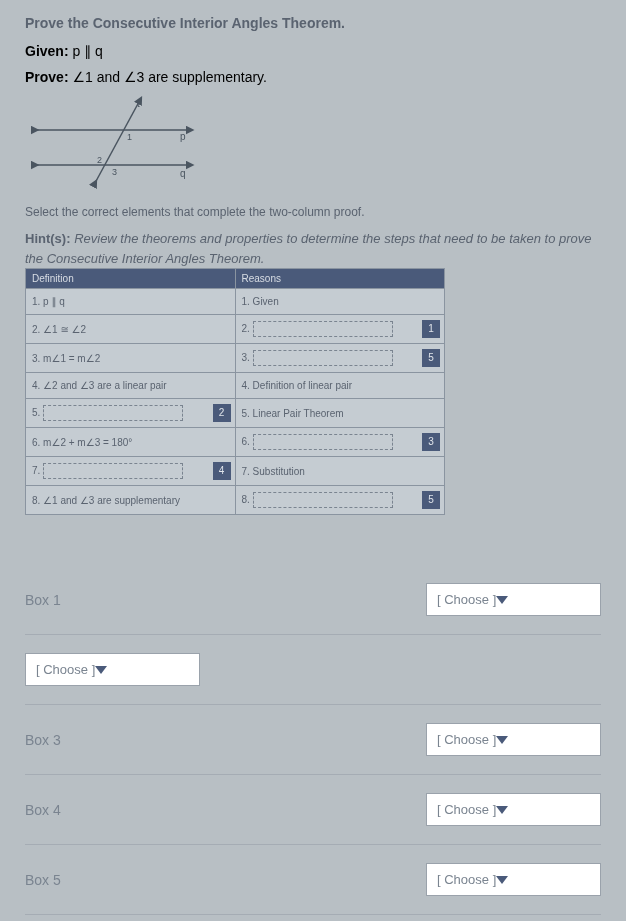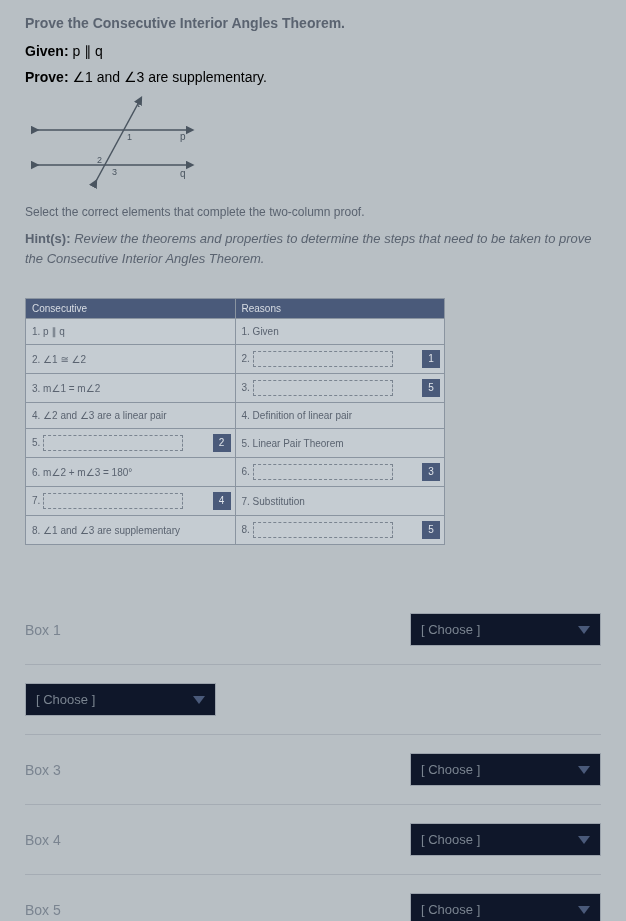--- a/index.html
+++ b/index.html
@@ -13,21 +13,21 @@
     }
     .question-title { font-weight: bold; font-size: 14px; margin-bottom: 12px; color: #5a6370; }
     .given, .prove { font-size: 14px; margin-bottom: 10px; color: #000000; }
     .given b, .prove b { font-weight: bold; }
     .angle-sym { font-family: "Arial"; }
     .figure {
       width: 180px; height: 95px; margin: 5px 0 15px 0; position: relative;
     }
     .figure svg { width: 100%; height: 100%; }
     .select-text { font-size: 12px; margin-top: 10px; margin-bottom: 10px; color: #5a6370; }
-    .hint { font-size: 13px; font-style: italic; color: #5a6370; margin-bottom: 30px; line-height: 1.5; }
+    .hint { font-size: 13px; font-style: italic; color: #5a6370; line-height: 1.5; }
     .hint b { font-style: normal; font-weight: bold; }
     
     .proof-table {
       width: 420px;
       border-collapse: collapse;
       font-size: 10px;
       background: #c5ccd2;
       color: #5a6370;
       margin-bottom: 50px;
     }
@@ -74,26 +74,26 @@
       align-items: center;
       padding: 18px 0;
       border-bottom: 1px solid #a5acb4;
     }
     .answer-label {
       flex: 1;
       font-size: 14px;
       color: #7a8490;
     }
     .dropdown {
-      width: 191px;
+      width: 175px;
       border: 1px solid #9aa2ab;
       padding: 8px 10px;
-      background: #0f172a;
+      background: #ffffff;
       display: flex;
-      justify-content: space-between;
+      justify-content: flex-start;
       align-items: center;
       font-size: 13px;
       color: #7a8490;
       cursor: pointer;
     }
     .chevron-down {
       width: 0; height: 0;
       border-left: 6px solid transparent;
       border-right: 6px solid transparent;
       border-top: 8px solid #4a5a7a;
@@ -135,21 +135,21 @@
   <div class="select-text">Select the correct elements that complete the two-column proof.</div>
   <div class="hint">
     <b>Hint(s):</b>
     <span>Review the theorems and properties to determine the steps that need to be taken to prove the Consecutive Interior Angles Theorem.</span>
   </div>
 </div>
 
 <table class="proof-table">
   <thead>
     <tr>
-      <th>Consecutive</th>
+      <th>Definition</th>
       <th>Reasons</th>
     </tr>
   </thead>
   <tbody id="proof-body">
       <tr>
         <td>1. p ∥ q</td>
         <td>1. Given</td>
       </tr>
       <tr>
         <td>2. ∠1 ≅ ∠2</td>

